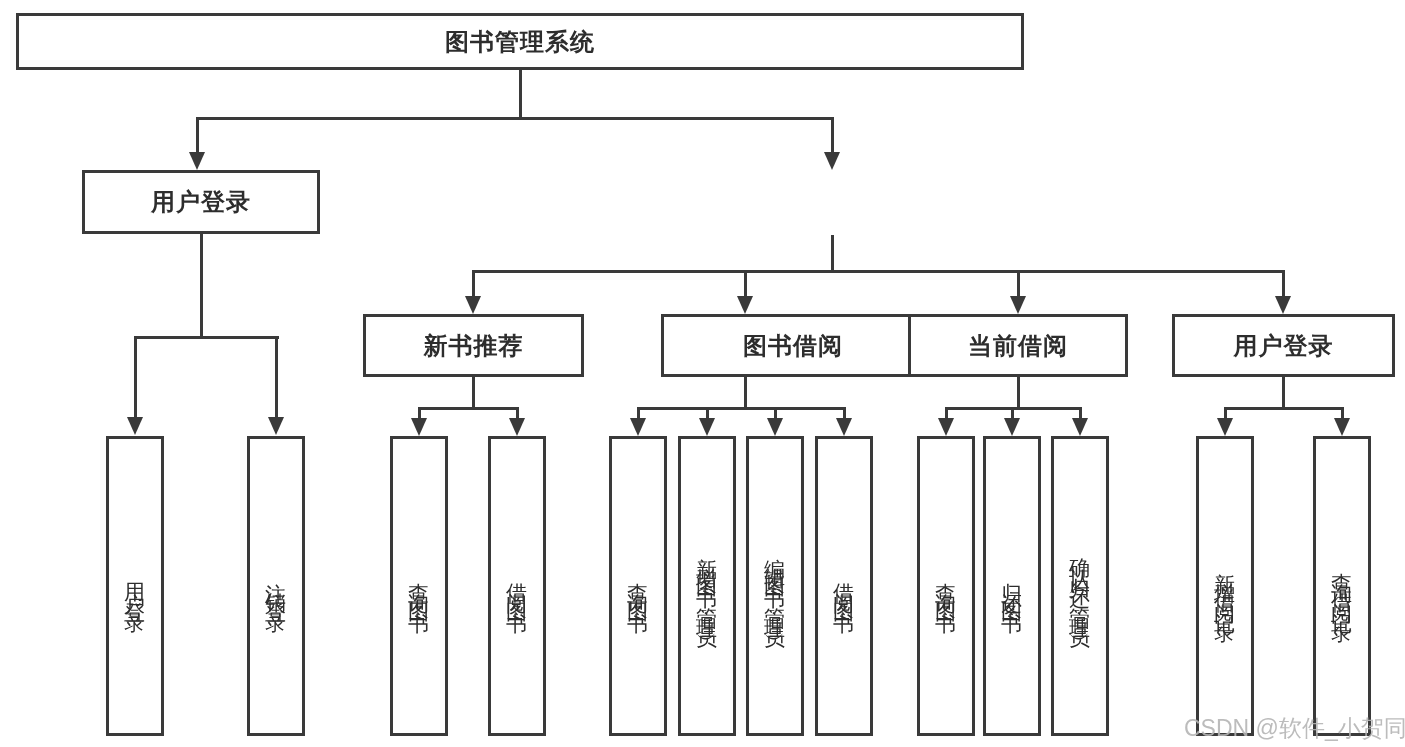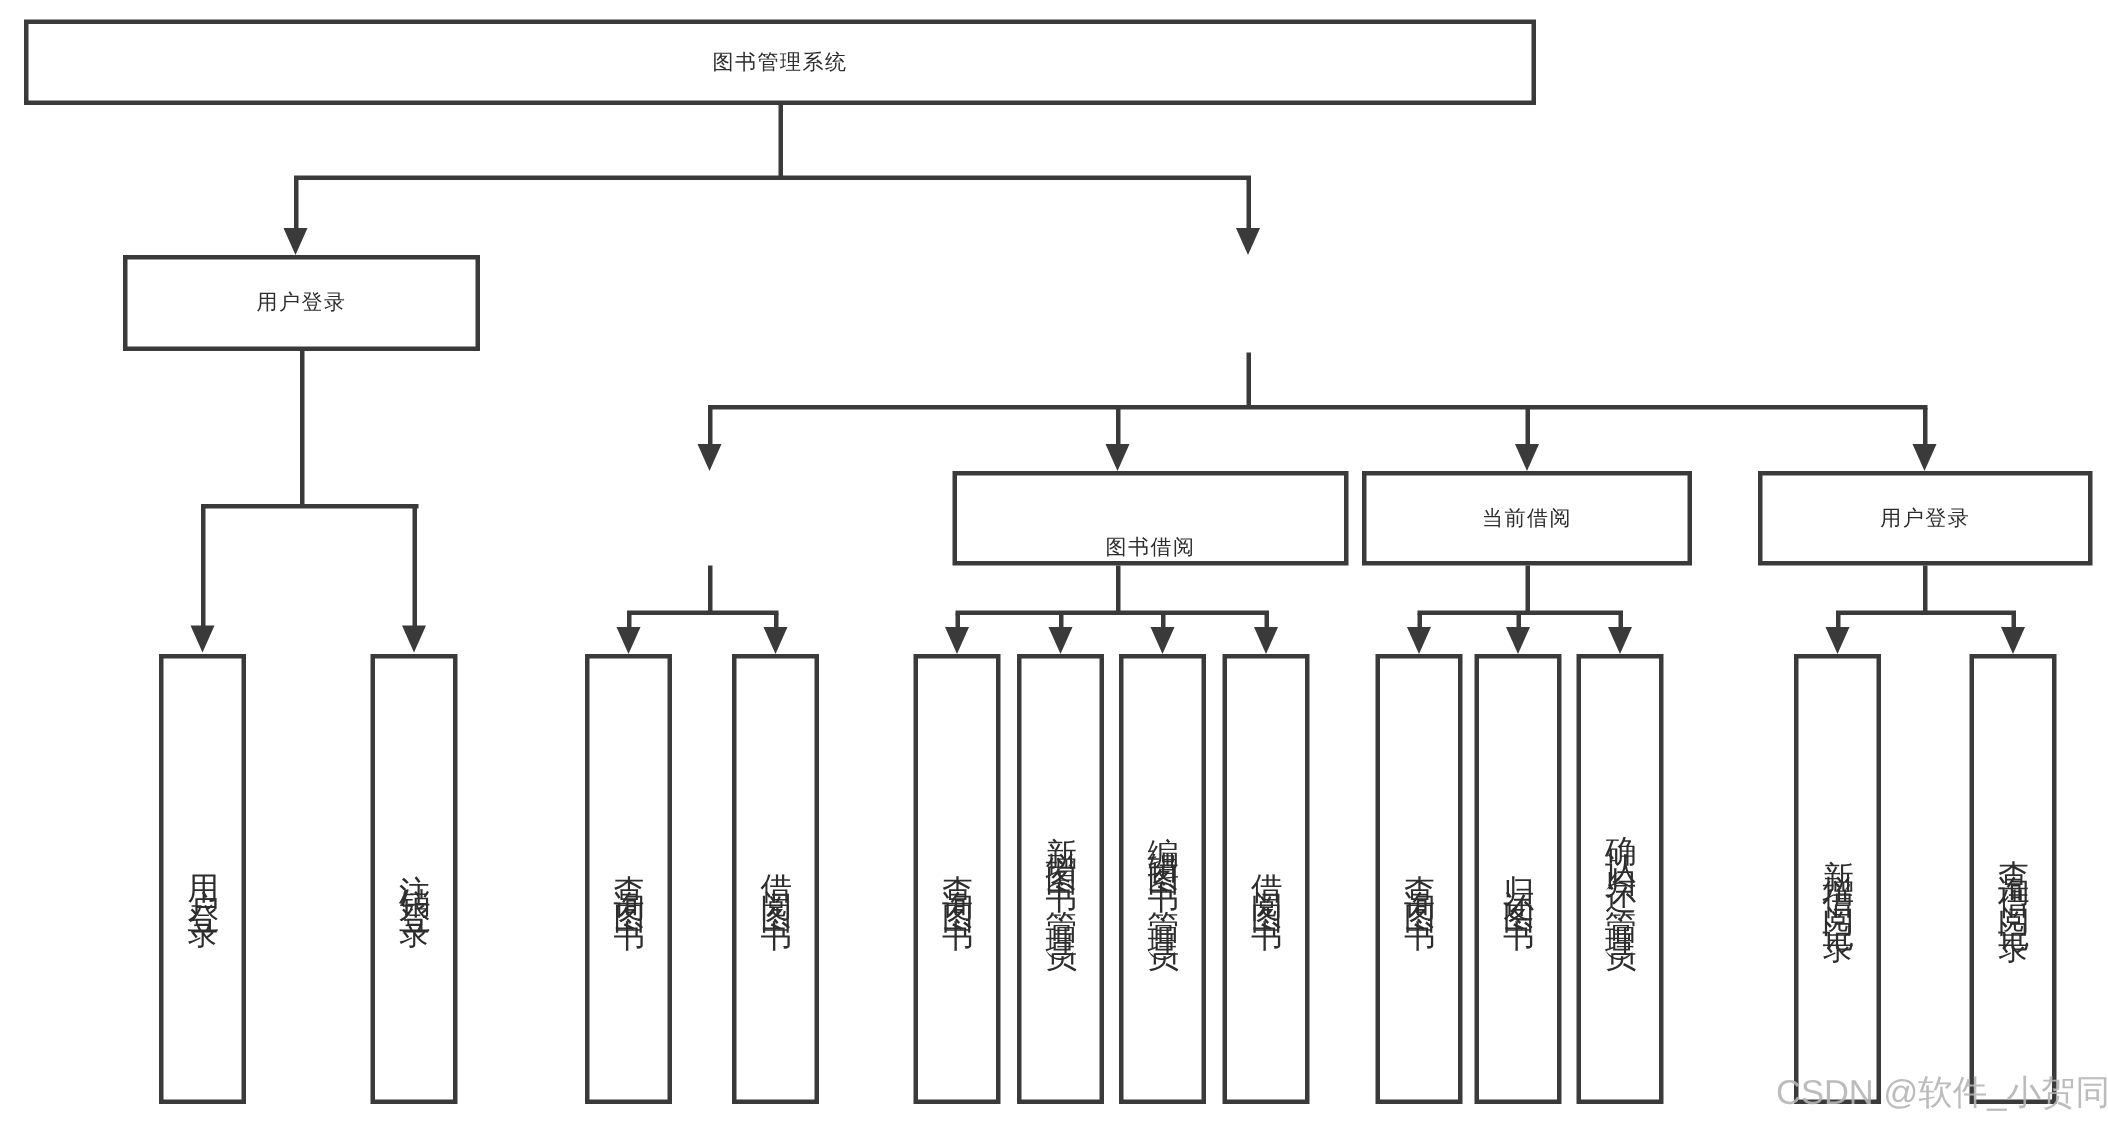--- a/index.html
+++ b/index.html
@@ -21,24 +21,25 @@
   
   .node {
     position: absolute;
     border: 3px solid var(--line);
     background: var(--bg);
     display: flex;
     align-items: center;
     justify-content: center;
   }
   .nlabel {
-    font-size: 14px;
+    font-size: 24px;
     color: var(--text);
     letter-spacing: 1px;
     white-space: nowrap;
+    font-weight: bold;
   }
   .leaf .vtext {
     writing-mode: vertical-rl;
     text-orientation: mixed;
     font-size: 21px;
     letter-spacing: 10px;
     color: var(--text);
     line-height: 1;
   }
   
@@ -105,21 +106,24 @@
   <div class="arrow" style="left:127px; top:338px; height:97px;"></div>
   <div class="arrow" style="left:268px; top:338px; height:97px;"></div>
 
   <div class="vline" style="left:830.5px; top:235px; height:37px;"></div>
   <div class="hline" style="left:471.5px; top:270px; width:813px;"></div>
   <div class="arrow" style="left:465px; top:272px; height:42px;"></div>
   <div class="arrow" style="left:737px; top:272px; height:42px;"></div>
   <div class="arrow" style="left:1010px; top:272px; height:42px;"></div>
   <div class="arrow" style="left:1275px; top:272px; height:42px;"></div>
 
-  <div class="node" style="left:635px; top:314px; width:264px; height:63px;align-items:flex-end;">
+  <div class="node" style="left:363px; top:314px; width:221px; height:63px;">
+    <span class="nlabel">新书推荐</span>
+  </div>
+  <div class="node" style="left:661px; top:314px; width:264px; height:63px;">
     <span class="nlabel">图书借阅</span>
   </div>
   <div class="node" style="left:908px; top:314px; width:220px; height:63px;justify-content:center;">
     <span class="nlabel">当前借阅</span>
   </div>
   <div class="node" style="left:1172px; top:314px; width:223px; height:63px;">
     <span class="nlabel">用户登录</span>
   </div>
 
   <div class="vline" style="left:471.5px; top:377px; height:32px;"></div>

